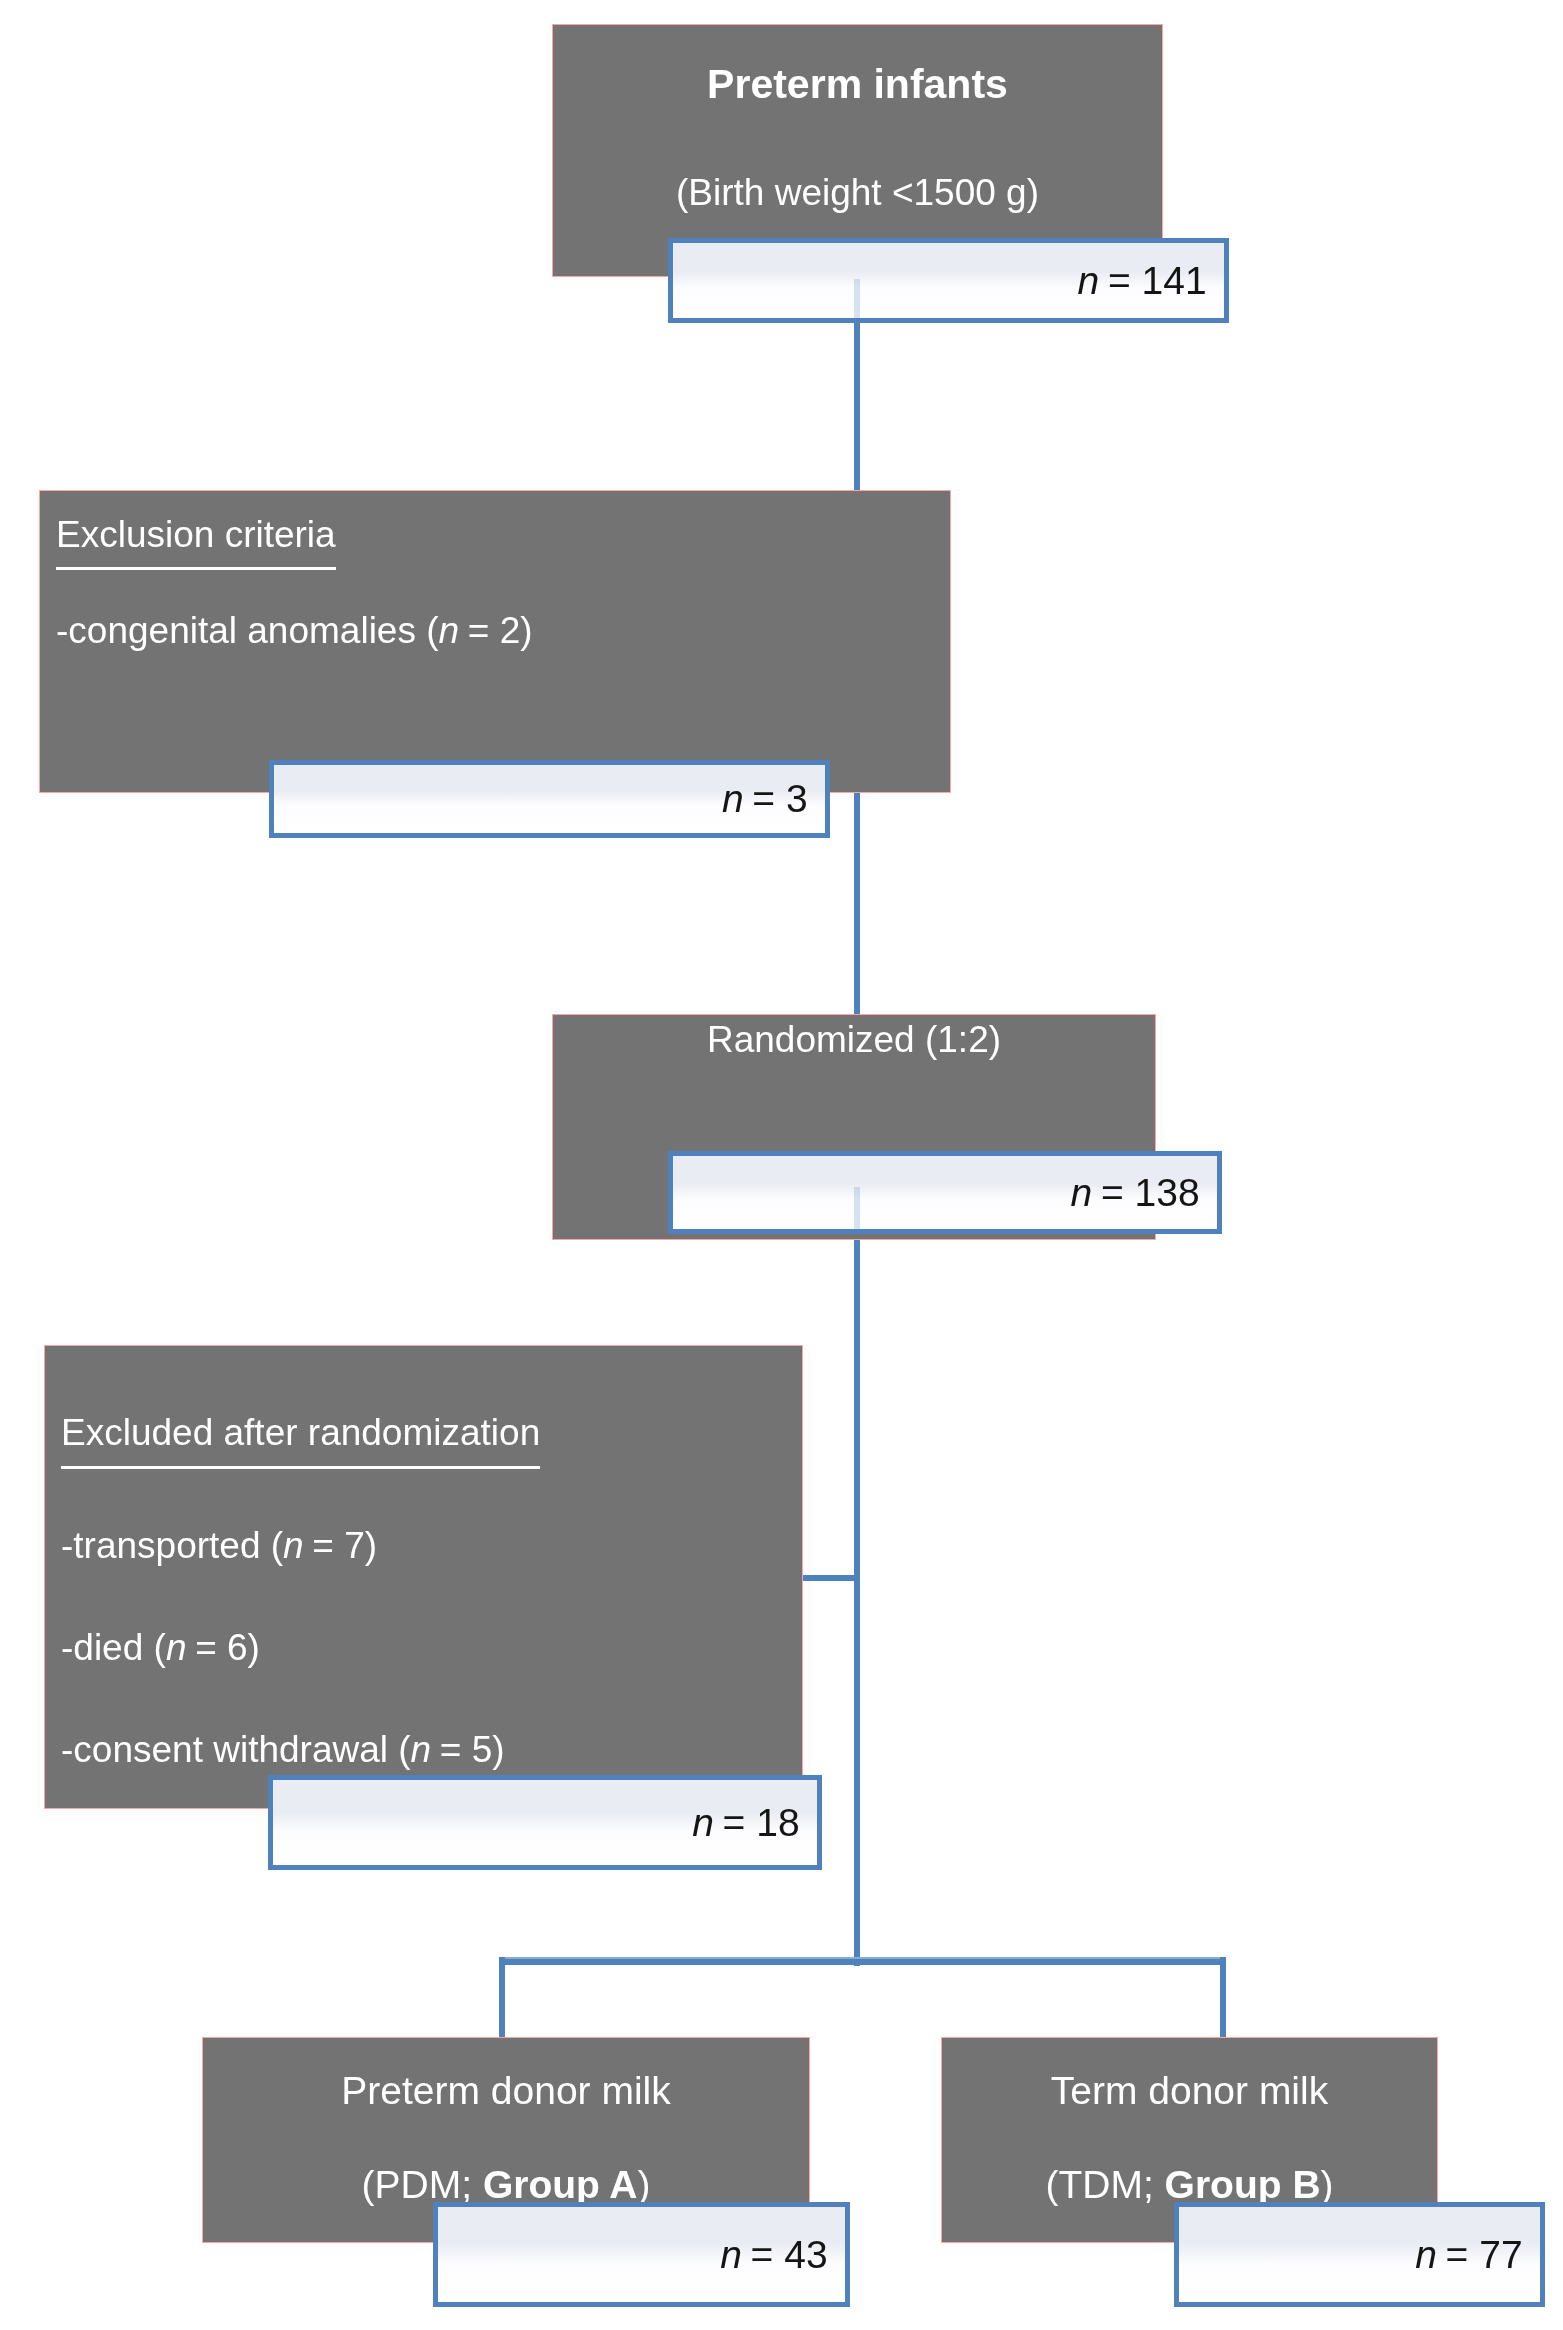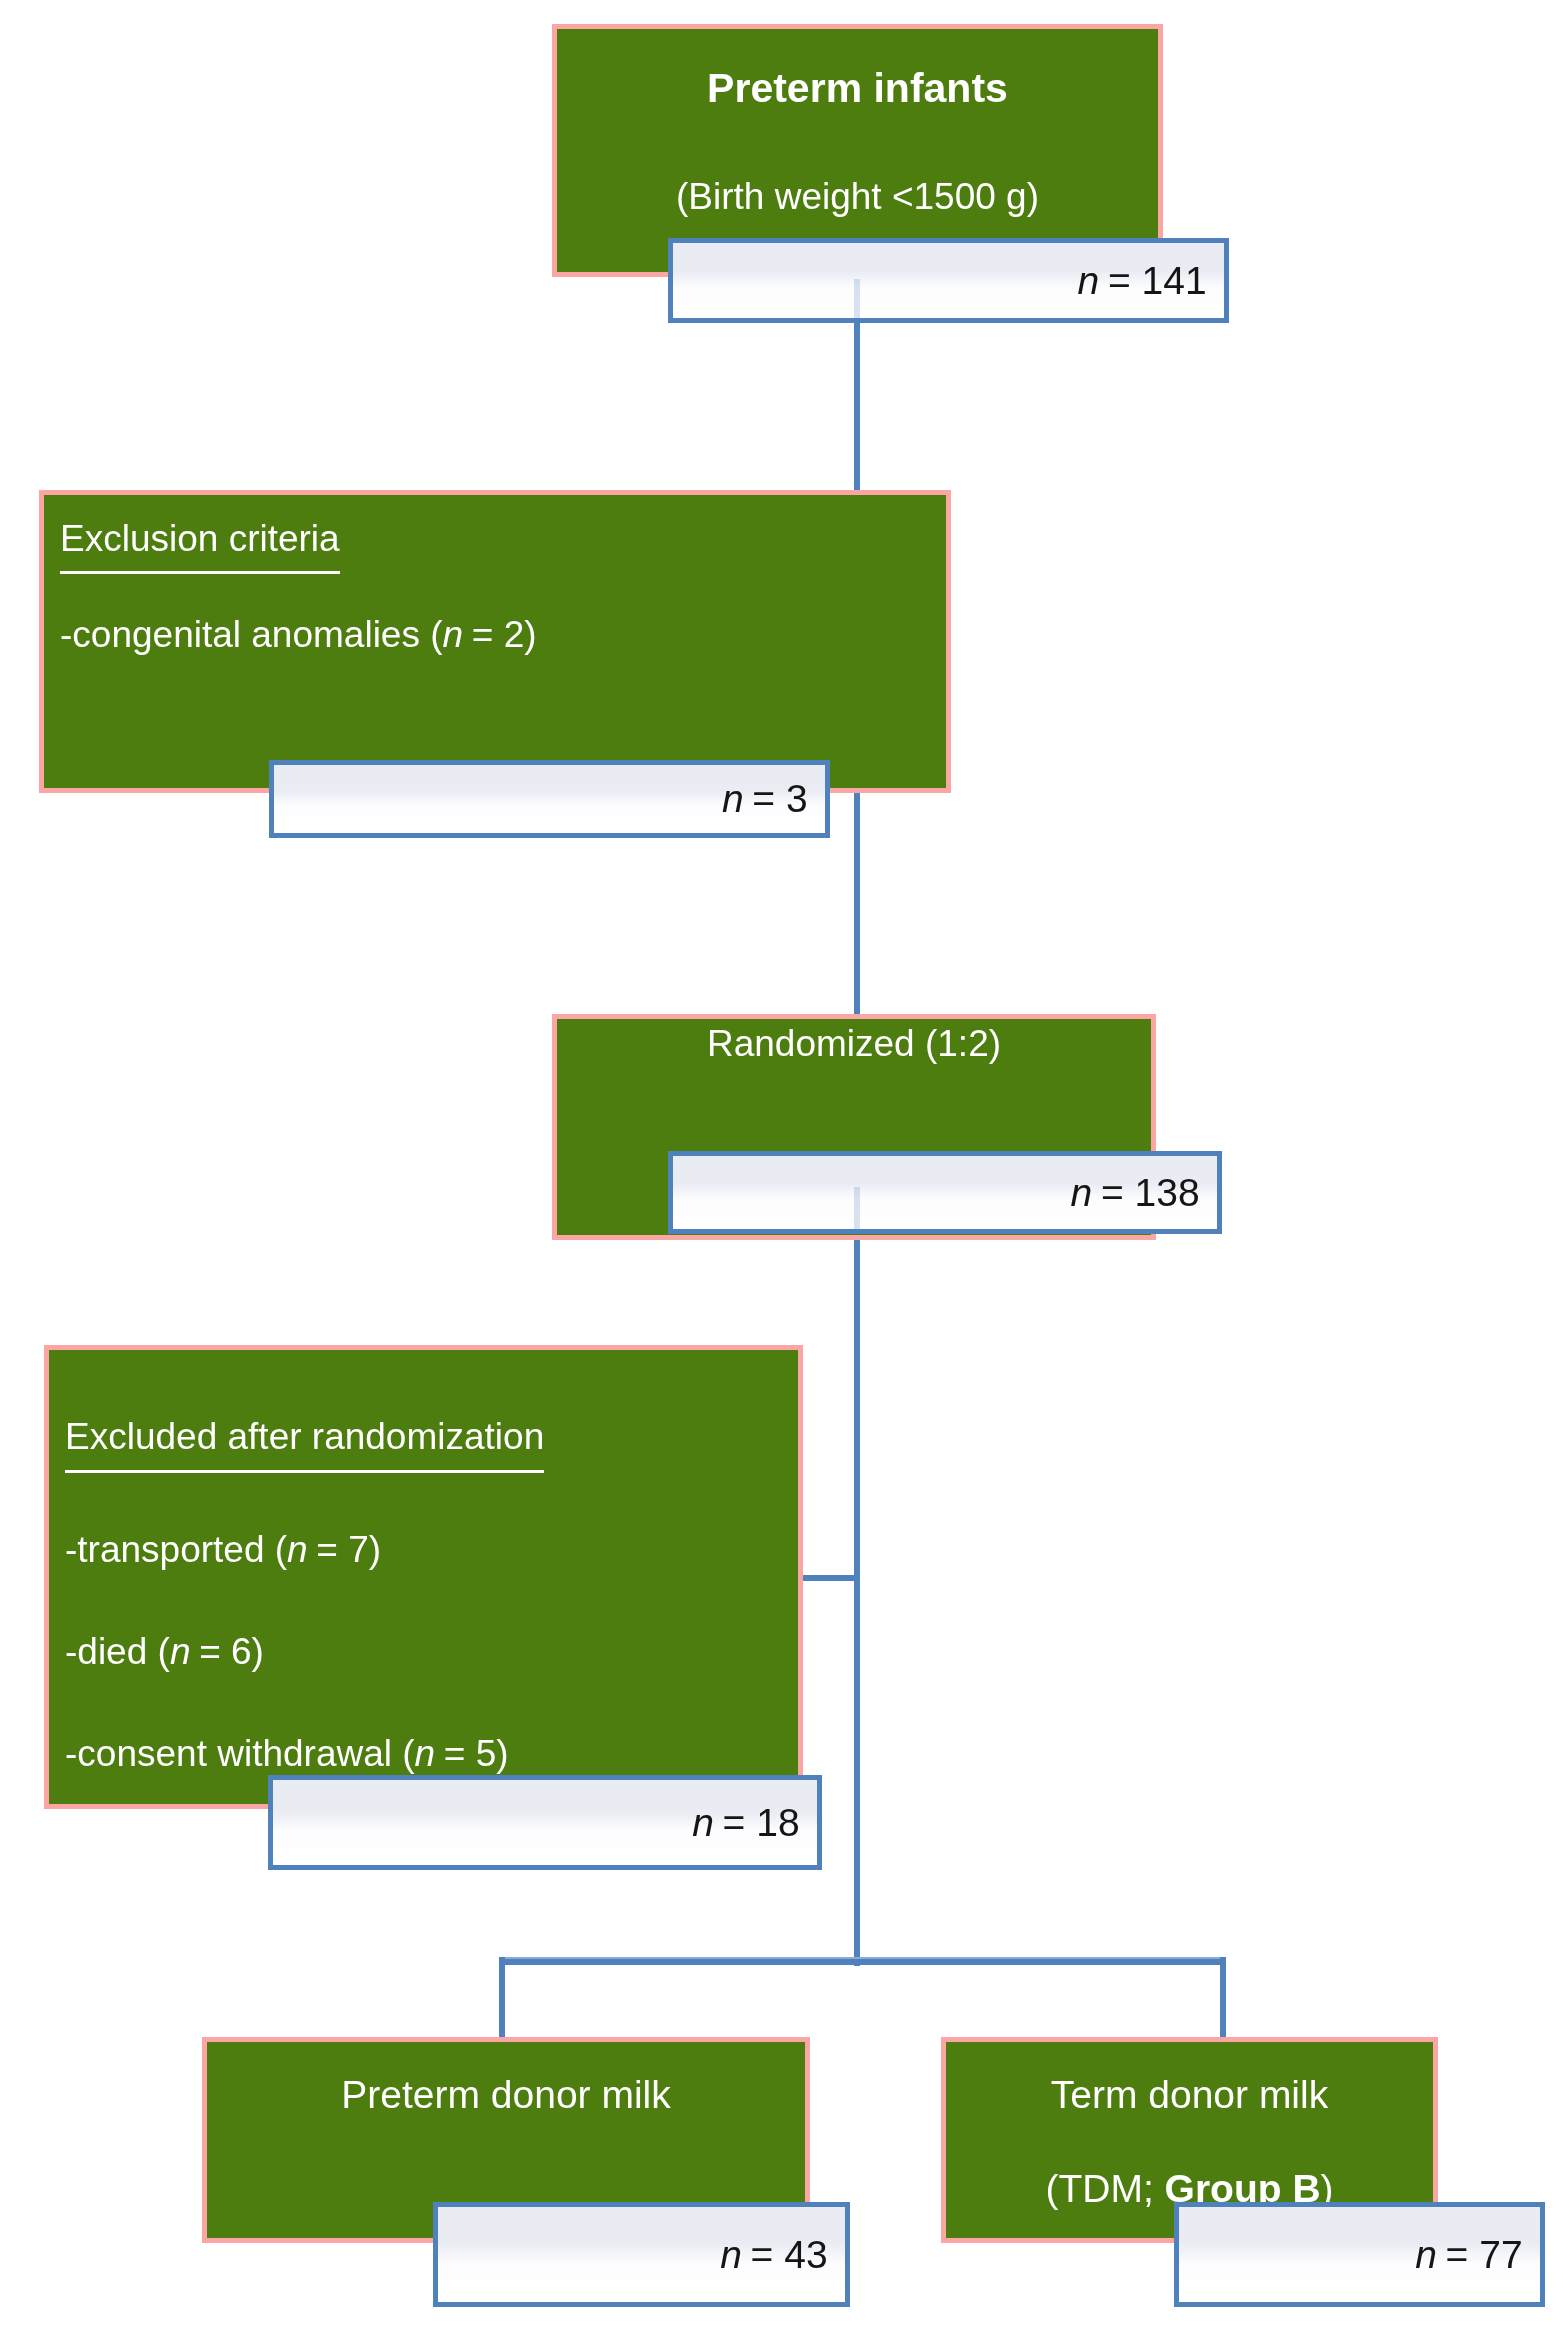--- a/index.html
+++ b/index.html
@@ -20,22 +20,22 @@
   .line.hl{ background:linear-gradient(to bottom,#8aabd2 0 30%,#4f81bd 30% 100%); }
   .ghost{
     position:absolute;
     background:rgba(79,129,189,0.22);
     z-index:4;
   }
   
   .box{
     position:absolute;
     box-sizing:border-box;
-    background:#4d7c0f;
-    border:5px solid #fca5a5;
+    background:#737373;
+    border:1px solid #fca5a5;
     color:#ffffff;
     z-index:2;
     font-size:37px;
     line-height:50px;
   }
   .cbox{ text-align:center; }
   .cbox .t1{ margin-top:34px; }
   .cbox .t1.bold{ font-weight:bold; font-size:41px; }
   .cbox .t2{ margin-top:59px; }
   .grp .t1{ margin-top:28px; font-size:39px; }
@@ -138,20 +138,21 @@
     <div class="item"><span>-died (</span><span class="ni">n</span><span>= 6)</span></div>
     <div class="item"><span>-consent withdrawal (</span><span class="ni">n</span><span>= 5)</span></div>
   </div>
   <div class="count" id="count-18">
     <span class="ni">n</span>
     <span>= 18</span>
   </div>
 
   <div class="box cbox grp" id="box-pdm">
     <div class="t1">Preterm donor milk</div>
+    <div class="t2"><span>(PDM; </span><span class="b">Group A</span><span>)</span></div>
   </div>
   <div class="count" id="count-43">
     <span class="ni">n</span>
     <span>= 43</span>
   </div>
 
   <div class="box cbox grp" id="box-tdm">
     <div class="t1">Term donor milk</div>
     <div class="t2"><span>(TDM; </span><span class="b">Group B</span><span>)</span></div>
   </div>

